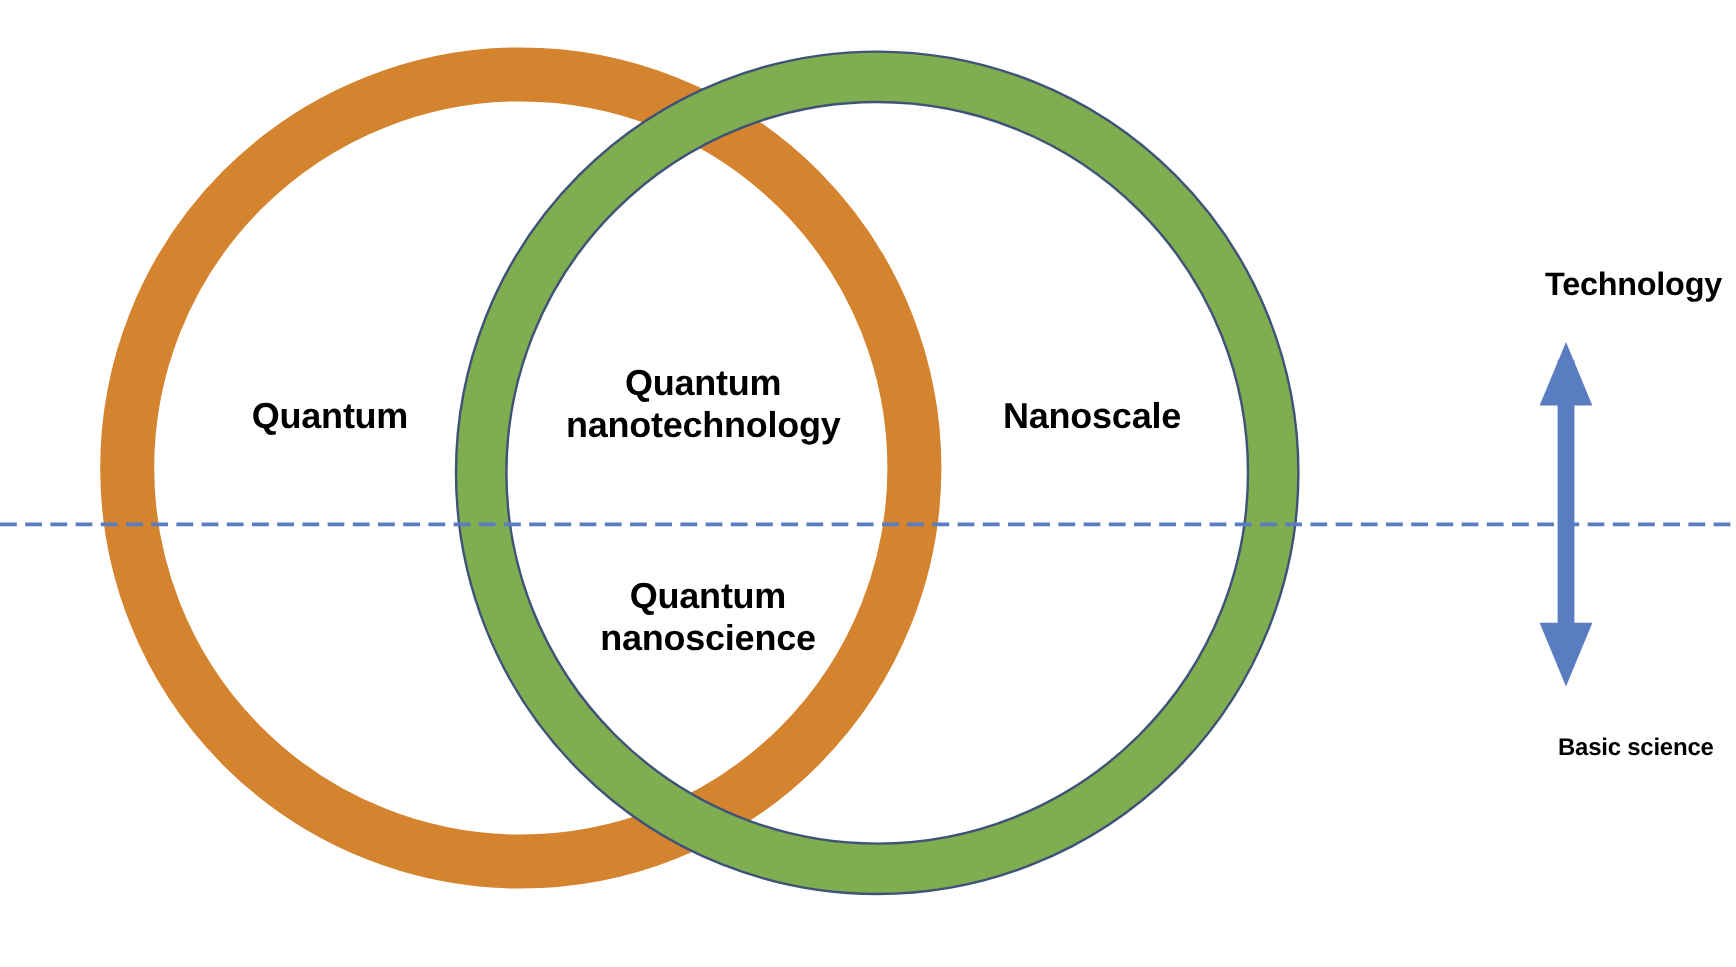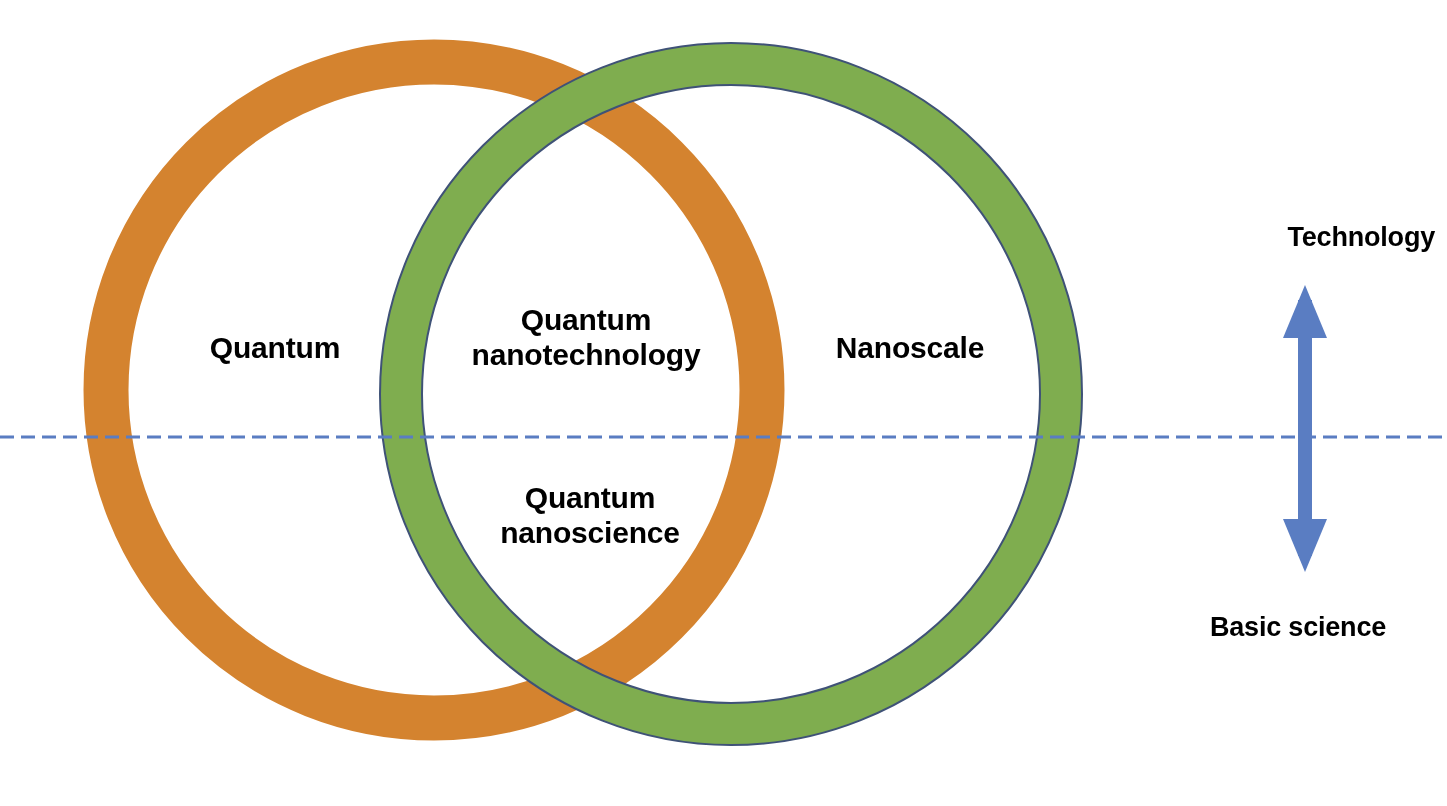--- a/index.html
+++ b/index.html
@@ -63,22 +63,22 @@
     left: 1175px;
     top: 222px;
     width: 260px;
     font-size: 27px;
     text-align: right;
   }
   #label-basic-science {
     left: 1168px;
     top: 612px;
     width: 260px;
-    font-size: 27px;
-    text-align: center;
+    font-size: 20px;
+    text-align: right;
   }
 </style>
 </head>
 <body>
 
 <div id="stage">
 
   <svg id="venn-svg" viewBox="0 0 1447 806" aria-hidden="true">
 
     <circle id="quantum-ring" cx="434" cy="390" r="328" fill="none" stroke="#D4832F" stroke-width="45"></circle>

